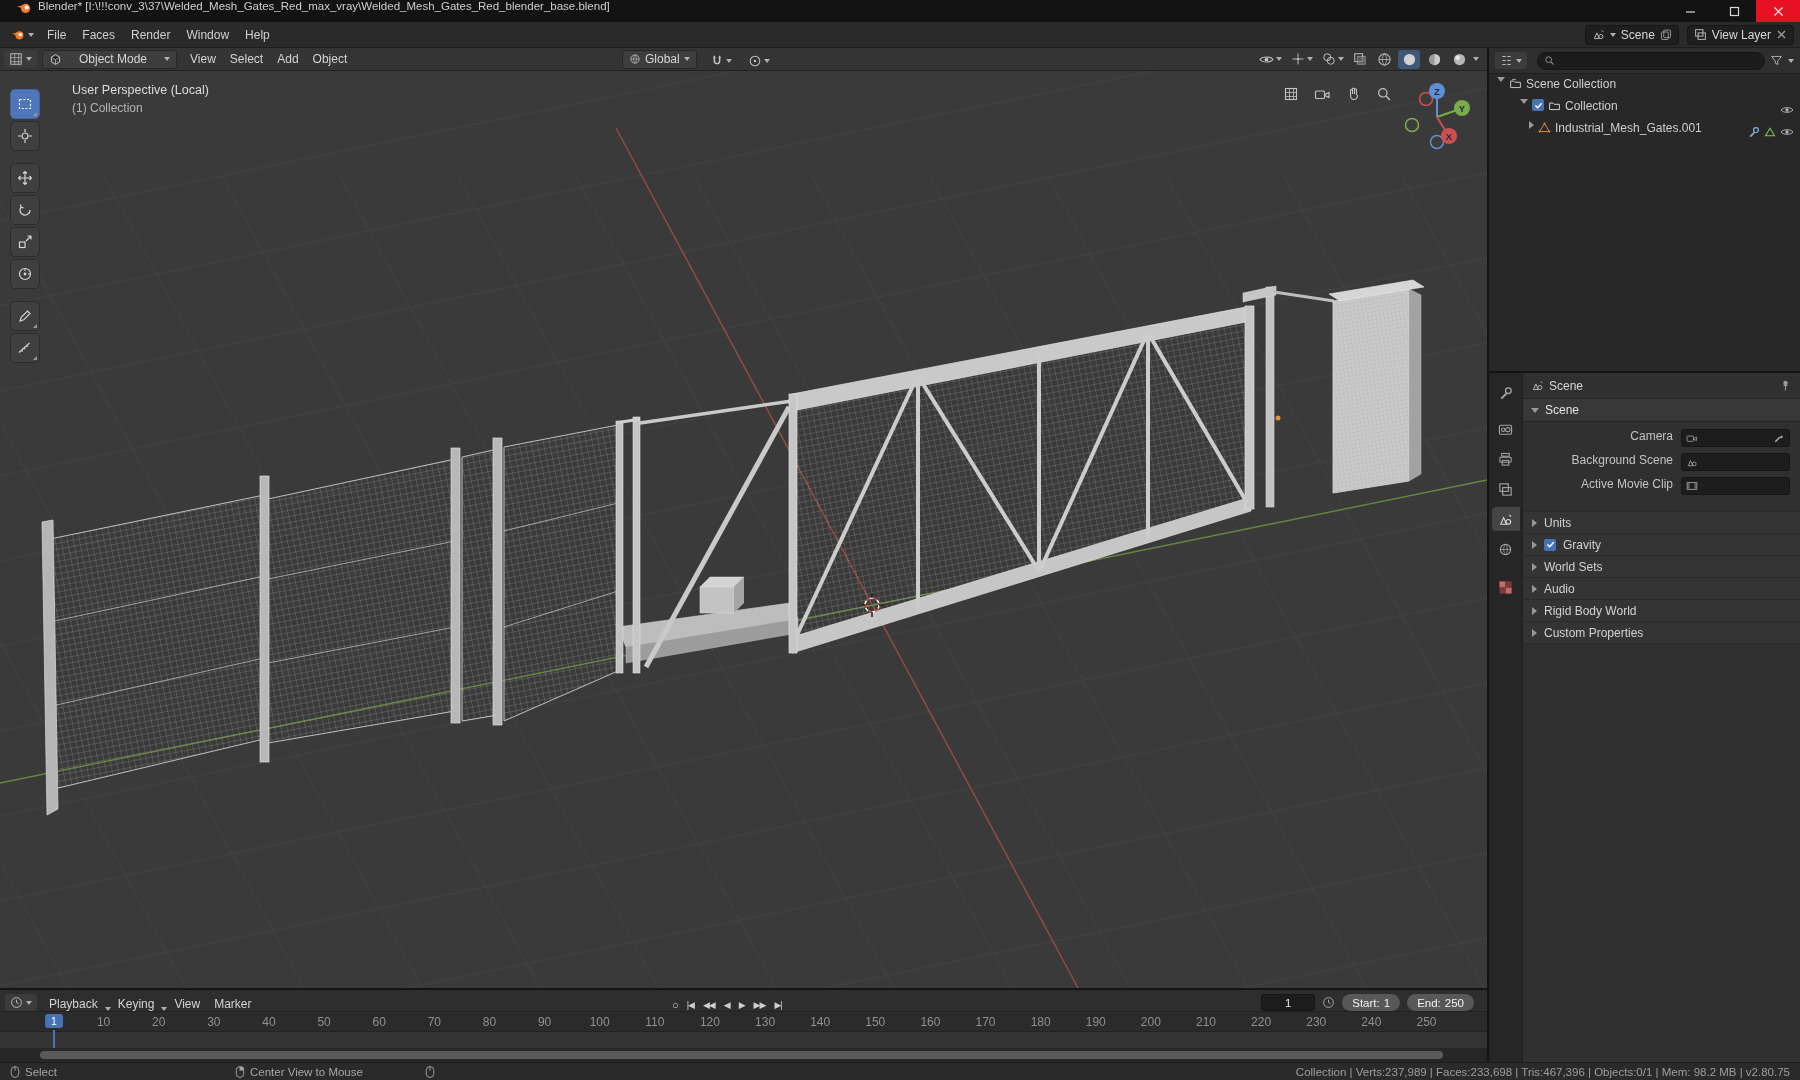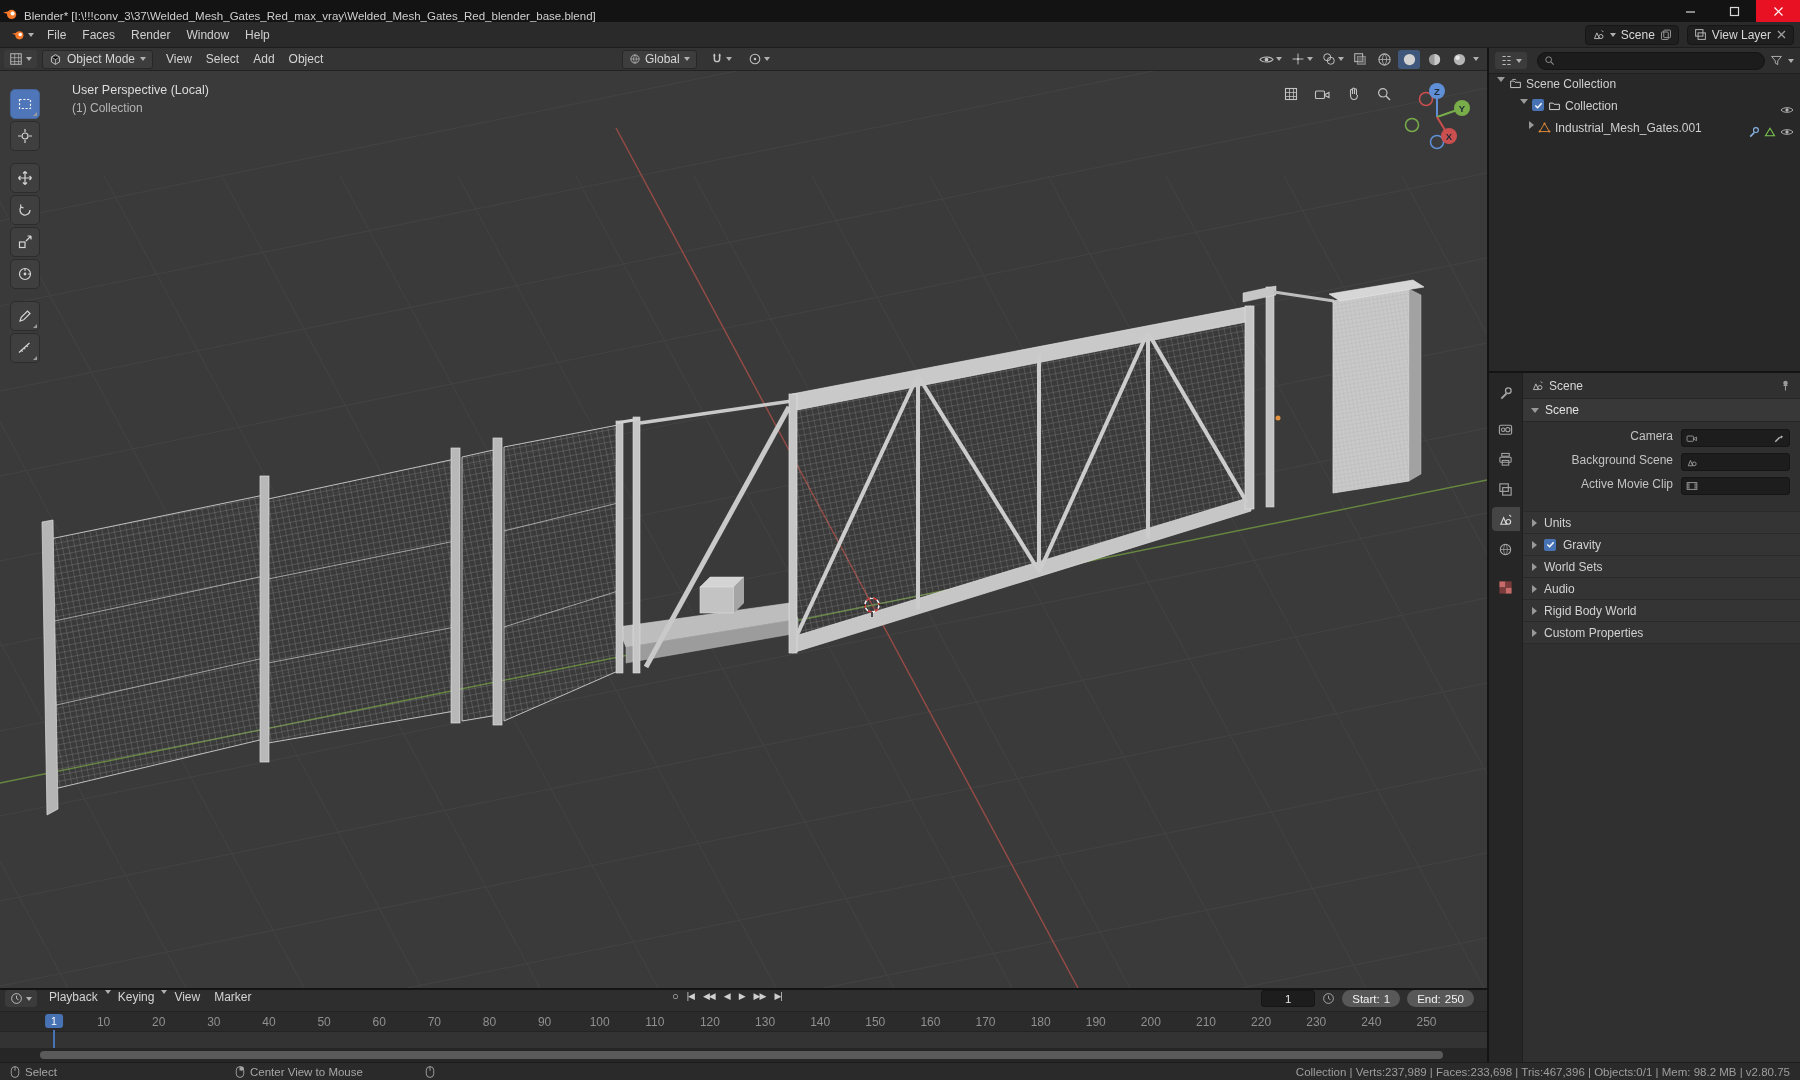--- a/index.html
+++ b/index.html
@@ -4,21 +4,21 @@
 <style>
 *{margin:0;padding:0;box-sizing:border-box}
 html,body{width:1800px;height:1080px;overflow:hidden;background:#1c1c1c}
 body{font-family:"Liberation Sans","DejaVu Sans",sans-serif;font-size:12px;color:#d6d6d6}
 .app{width:1800px;height:1080px;display:flex;flex-direction:column}
 svg{display:block}
 .caret{width:0;height:0;border-left:3.5px solid transparent;border-right:3.5px solid transparent;border-top:4.5px solid #b0b0b0;display:inline-block}
 .tri-r{width:0;height:0;border-top:4px solid transparent;border-bottom:4px solid transparent;border-left:5px solid #999;display:inline-block}
 .tri-d{width:0;height:0;border-left:4px solid transparent;border-right:4px solid transparent;border-top:5px solid #999;display:inline-block}
 
-.titlebar{flex:0 0 22px;background:#131313;display:flex;align-items:flex-end;padding-left:2px}
+.titlebar{flex:0 0 22px;background:#131313;display:flex;align-items:flex-start;padding-left:16px}
 .title-text{margin-left:6px;font-size:11.5px;color:#cfcfcf;white-space:nowrap}
 .win-controls{margin-left:auto;display:flex;height:100%}
 .win-btn{width:44px;display:flex;align-items:center;justify-content:center}
 .win-btn.close{background:#e81123}
 
 .topbar{flex:0 0 26px;background:#2a2a2a;display:flex;align-items:center;border-bottom:1px solid #1d1d1d;padding:0 6px}
 .app-menu-btn{display:flex;align-items:center;gap:3px;padding:0 5px}
 .menu{padding:0 8px;color:#d0d0d0;font-size:12px}
 .ws-tabs{display:flex;align-items:center;height:100%;margin-left:16px}
 .ws-tab{padding:4px 10px 5px;font-size:12px;color:#bdbdbd;border-radius:4px 4px 0 0;white-space:nowrap}
@@ -27,23 +27,23 @@
 .top-right{margin-left:auto;display:flex;align-items:center;gap:8px}
 .pill{display:flex;align-items:center;gap:5px;background:#1f1f1f;border:1px solid #161616;border-radius:4px;height:20px;padding:0 6px}
 .pill span{font-size:12px;color:#d8d8d8;white-space:nowrap}
 
 .main{flex:1;display:flex;min-height:0}
 .left-col{width:1487px;display:flex;flex-direction:column;min-height:0}
 .right-col{flex:1;display:flex;flex-direction:column;border-left:2px solid #141414;min-height:0}
 
 .tool-header{flex:0 0 23px;background:#343434;display:flex;align-items:center;border-bottom:1px solid #222;padding:0 4px;position:relative}
 .editor-type-btn{display:flex;align-items:center;gap:3px;background:#3b3b3b;border-radius:3px;padding:2px 5px;margin-right:5px}
-.mode-select{display:flex;align-items:center;gap:5px;background:#3d3d3d;border:1px solid #272727;border-radius:3px;height:19px;padding:0 6px;margin-right:6px}
+.mode-select{display:flex;align-items:center;gap:17px;background:#3d3d3d;border:1px solid #272727;border-radius:3px;height:19px;padding:0 6px;margin-right:6px}
 .hmenu{padding:0 7px;color:#d4d4d4}
-.center-cluster{position:absolute;left:622px;display:flex;align-items:center;gap:10px}
+.center-cluster{position:absolute;left:622px;display:flex;align-items:flex-end;gap:10px}
 .orient{display:flex;align-items:center;gap:4px;background:#3d3d3d;border:1px solid #272727;border-radius:3px;height:19px;padding:0 6px}
 .icon-btn{display:flex;align-items:center;gap:2px;padding:1px 3px;border-radius:3px}
 .right-cluster{margin-left:auto;display:flex;align-items:center;gap:3px;padding-right:4px}
 .shade-btn{width:22px;height:19px;display:flex;align-items:center;justify-content:center;border-radius:3px}
 .shade-btn.active{background:#40577c}
 
 .viewport{flex:1;position:relative;background:#3a3a3a;overflow:hidden}
 .scene-svg{position:absolute;inset:0;width:100%;height:100%}
 #grid-lines line{stroke:#434343;stroke-width:1}
 .vp-overlay-text{position:absolute;left:72px;top:10px;line-height:18px;pointer-events:none}
@@ -75,21 +75,21 @@
 .breadcrumb-row span{font-size:12px;color:#d6d6d6}
 .psec-head{height:23px;display:flex;align-items:center;gap:6px;padding:0 8px;background:#383838;border-bottom:1px solid #262626;color:#e2e2e2}
 .prow{height:21px;display:flex;align-items:flex-start;margin:3px 10px 3px 0}
 .prow .plabel{width:150px;text-align:right;margin-right:8px;color:#c3c3c3;font-size:12px;white-space:nowrap}
 .pfield{flex:1;height:18px;background:#1d1d1d;border:1px solid #151515;border-radius:3px;display:flex;align-items:center;padding:0 4px;gap:4px}
 .pfield .grow{flex:1}
 .psection{height:22px;display:flex;align-items:center;gap:7px;padding:0 9px;background:#343434;border-bottom:1px solid #2a2a2a;color:#d2d2d2;font-size:12px}
 .psections{margin-top:8px;border-top:1px solid #2a2a2a}
 
 .timeline{flex:0 0 74px;display:flex;flex-direction:column;border-top:2px solid #141414}
-.tl-header{flex:0 0 22px;background:#2e2e2e;display:flex;align-items:flex-start;padding:0 5px;border-bottom:1px solid #222;position:relative}
+.tl-header{flex:0 0 22px;background:#2e2e2e;display:flex;align-items:flex-end;padding:0 5px;border-bottom:1px solid #222;position:relative}
 .transport{position:absolute;left:672px;display:flex;align-items:center;gap:9px}
 .tbtn{font-size:9px;color:#cfcfcf;letter-spacing:-1px;white-space:nowrap}
 .tl-right{margin-left:auto;display:flex;align-items:center;gap:7px;padding-right:8px}
 .frame-field{width:54px;height:17px;background:#1d1d1d;border:1px solid #151515;border-radius:3px;color:#e6e6e6;display:flex;align-items:center;justify-content:center;font-size:11.5px}
 .range-field{height:17px;background:#585858;border-radius:9px;color:#f2f2f2;display:flex;align-items:center;gap:4px;padding:0 10px;font-size:11.5px;white-space:nowrap}
 .tl-body{flex:1;position:relative;background:#333}
 .ruler{position:absolute;left:0;right:0;top:0;height:20px;background:#2b2b2b;border-bottom:1px solid #242424}
 .tick{position:absolute;bottom:2px;transform:translateX(-50%);font-size:12px;color:#909090}
 .playhead-box{position:absolute;top:2px;transform:translateX(-50%);background:#4772b3;color:#fff;font-size:10.5px;padding:1px 6px;border-radius:3px;z-index:3}
 .playhead-line{position:absolute;top:18px;bottom:14px;width:2px;background:#4772b3;z-index:2}

